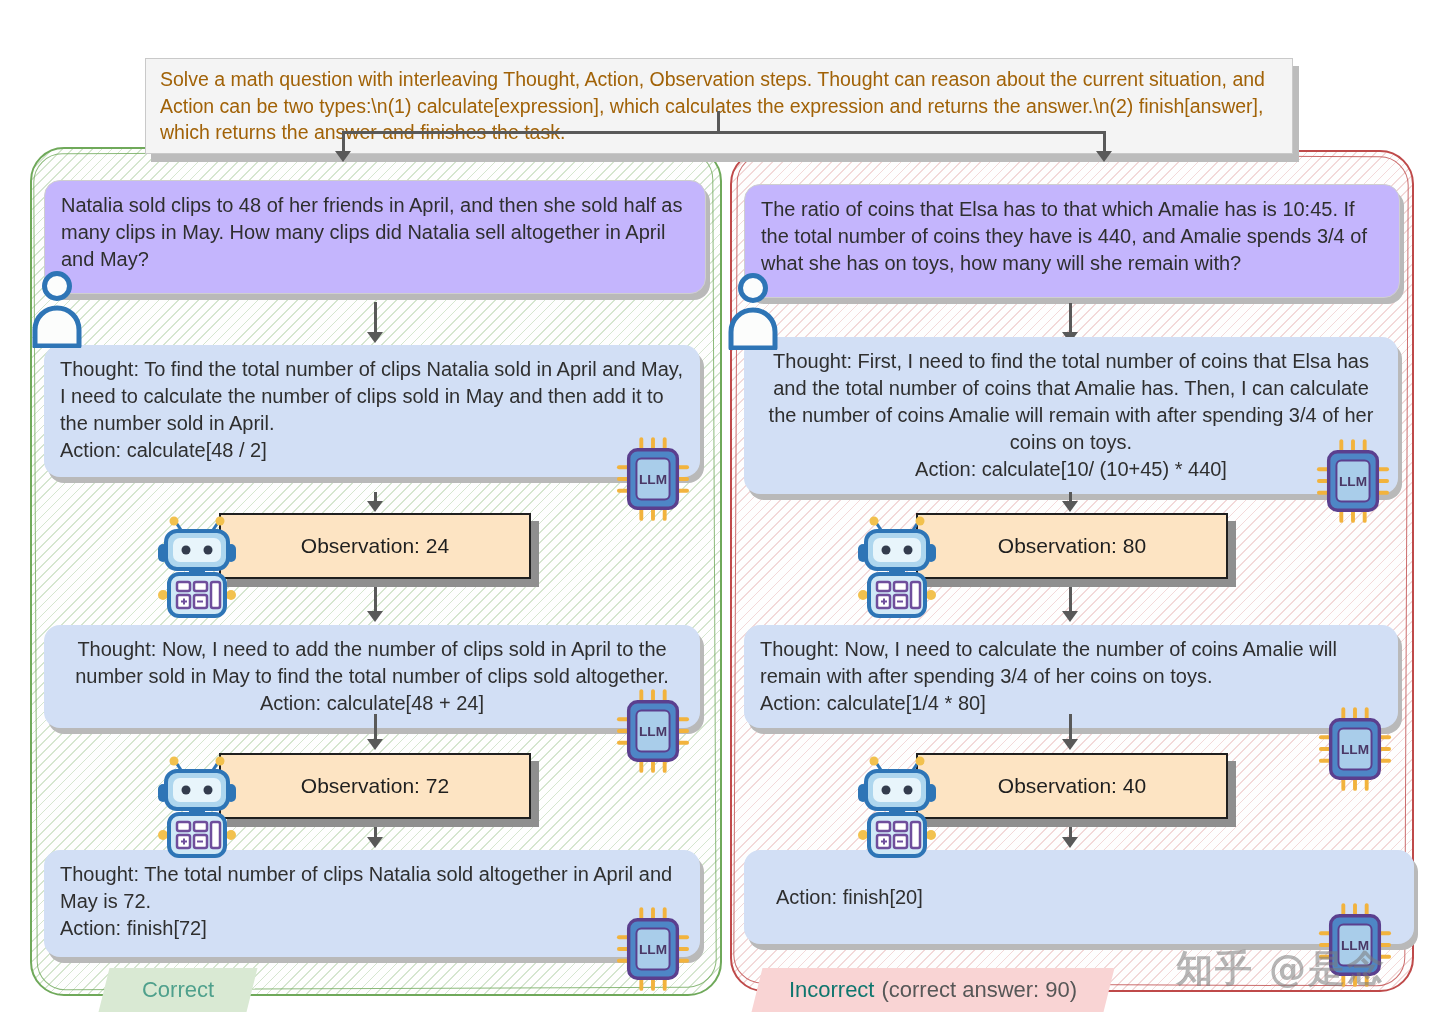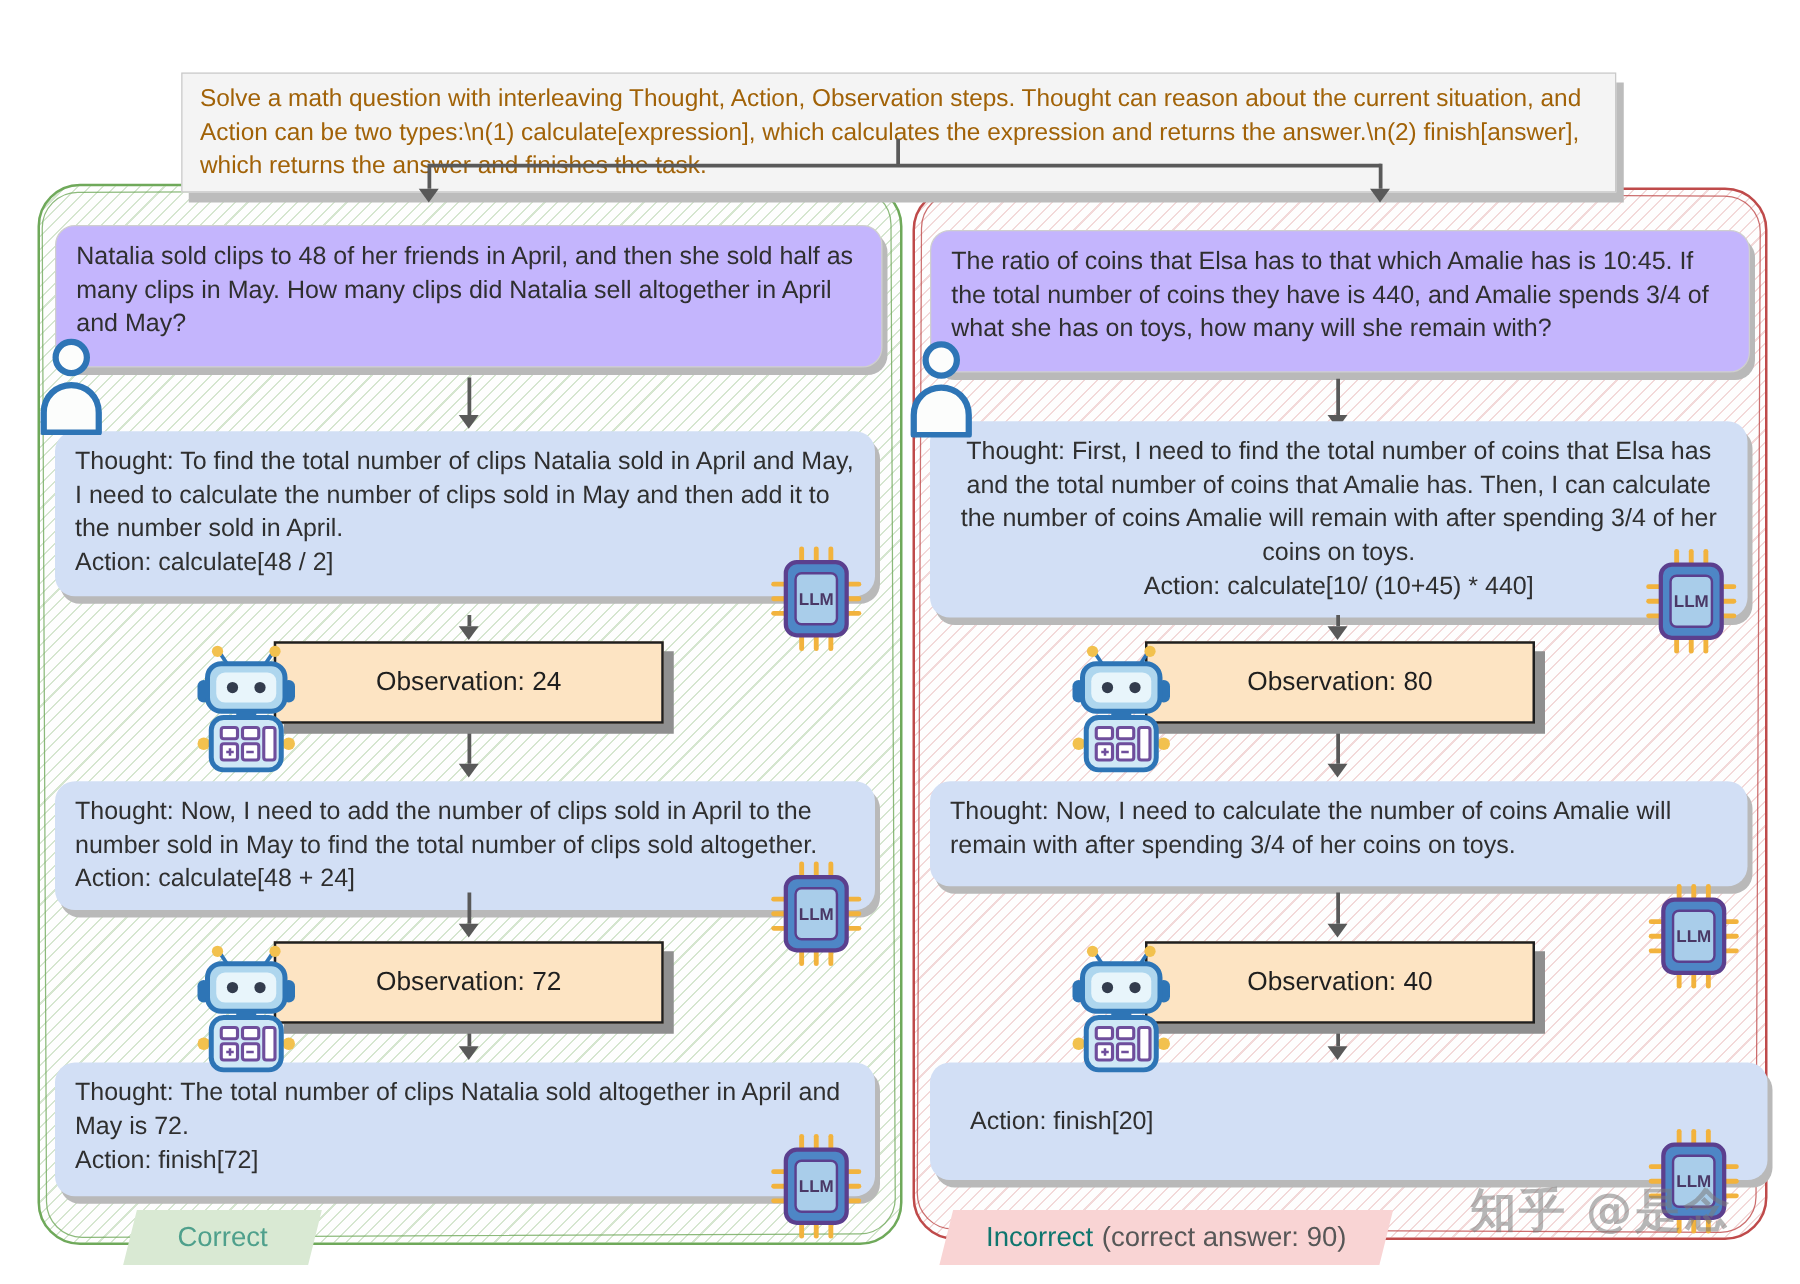--- a/index.html
+++ b/index.html
@@ -166,21 +166,21 @@
 
 <div class="obs-box" style="left:219px; top:513px;">
   <span>Observation: 24</span>
 </div>
 <svg class="icon robot" style="left:156px; top:516px;">
     <use href="#sym-robot"></use>
   </svg>
 
 <div class="varrow" style="left:374px; top:580px; height:31px;"></div>
 
-<div class="bubble t-box" style="left:44px; top:625px; width:624px; min-height:62px;">
+<div class="bubble t-box" style="left:44px; top:625px; width:624px; min-height:62px;text-align:center;">
   <div>Thought: Now, I need to add the number of clips sold in April to the number sold in May to find the total number of clips sold altogether.</div>
   <div>Action: calculate[48 + 24]</div>
 </div>
 <svg class="icon chip" style="left:616px; top:688px;">
     <use href="#sym-chip"></use>
   </svg>
 
 <div class="varrow" style="left:374px; top:714px; height:25px;"></div>
 
 <div class="obs-box" style="left:219px; top:753px;">
@@ -230,20 +230,21 @@
   <span>Observation: 80</span>
 </div>
 <svg class="icon robot" style="left:856px; top:516px;">
     <use href="#sym-robot"></use>
   </svg>
 
 <div class="varrow" style="left:1069px; top:580px; height:31px;"></div>
 
 <div class="bubble t-box" style="left:744px; top:625px; width:622px; min-height:62px;">
   <div>Thought: Now, I need to calculate the number of coins Amalie will remain with after spending 3/4 of her coins on toys.</div>
+  <div>Action: calculate[1/4 * 80]</div>
 </div>
 <svg class="icon chip" style="left:1318px; top:706px;">
     <use href="#sym-chip"></use>
   </svg>
 
 <div class="varrow" style="left:1069px; top:714px; height:25px;"></div>
 
 <div class="obs-box" style="left:916px; top:753px;">
   <span>Observation: 40</span>
 </div>

